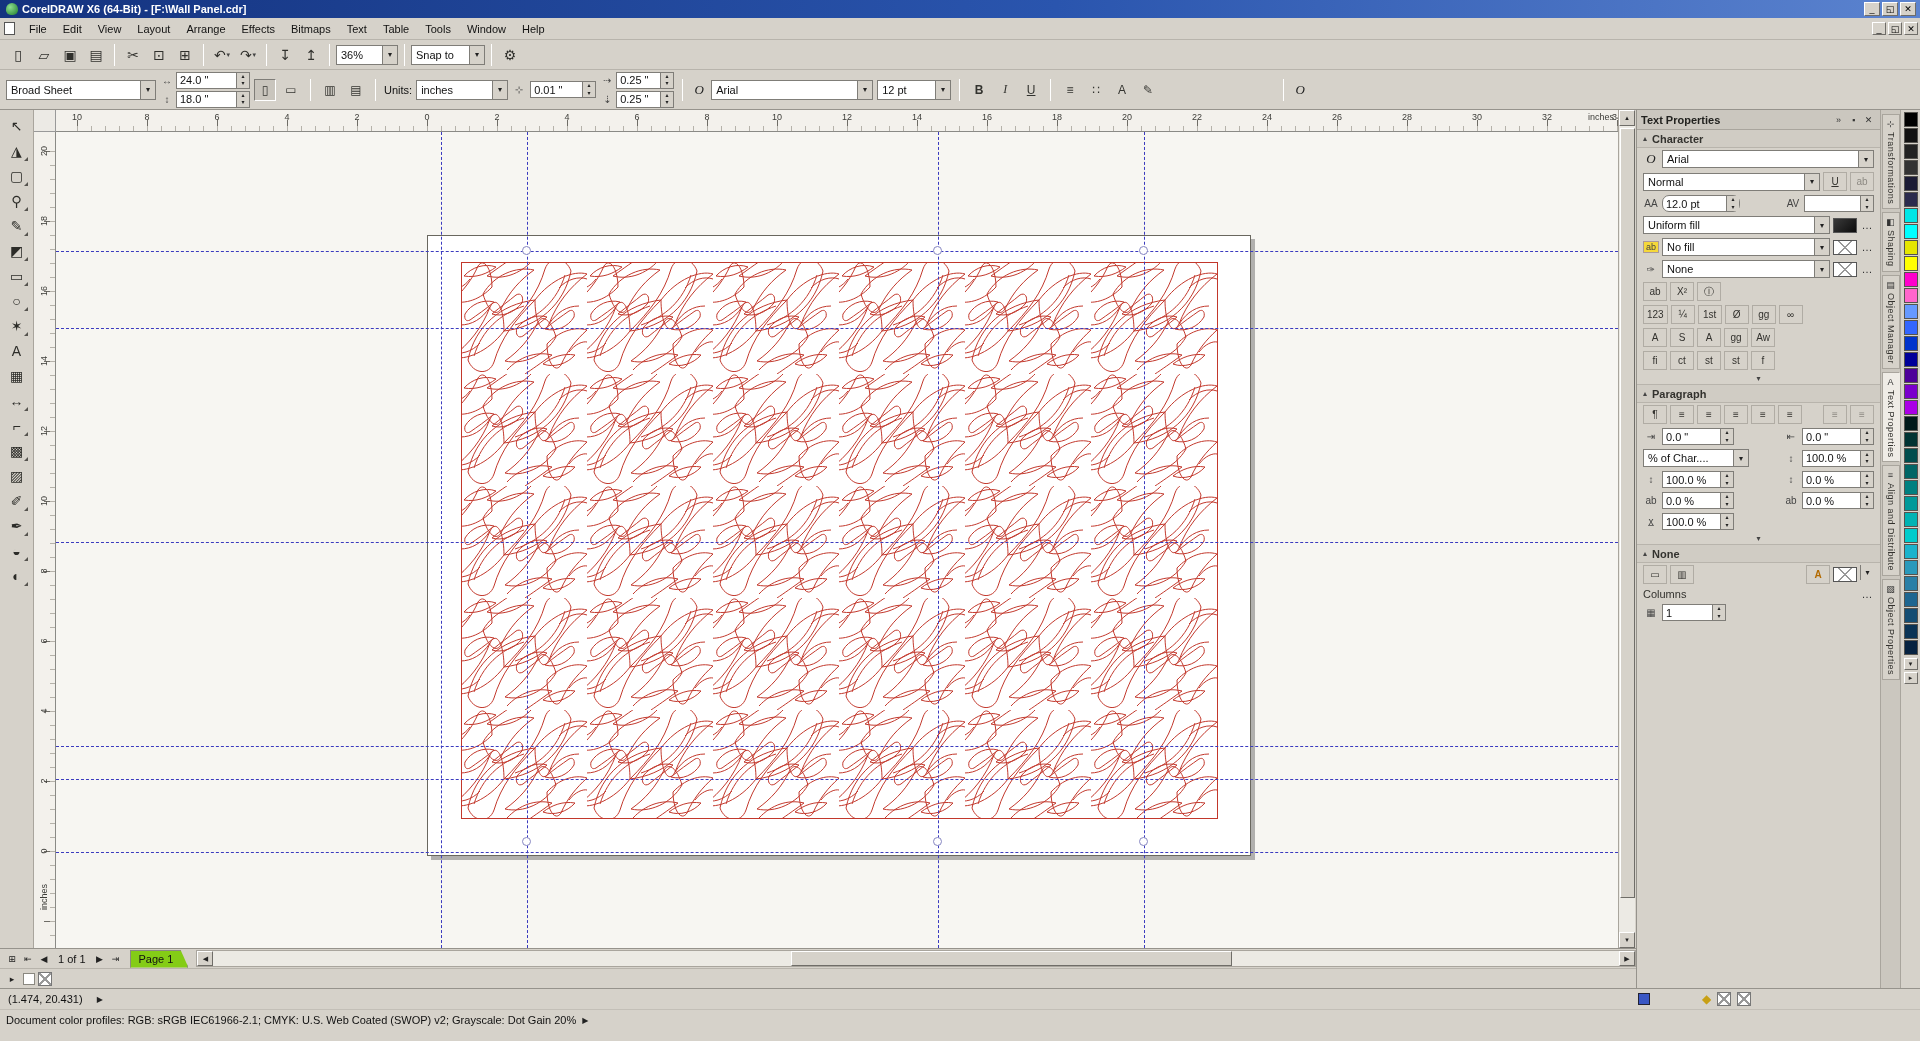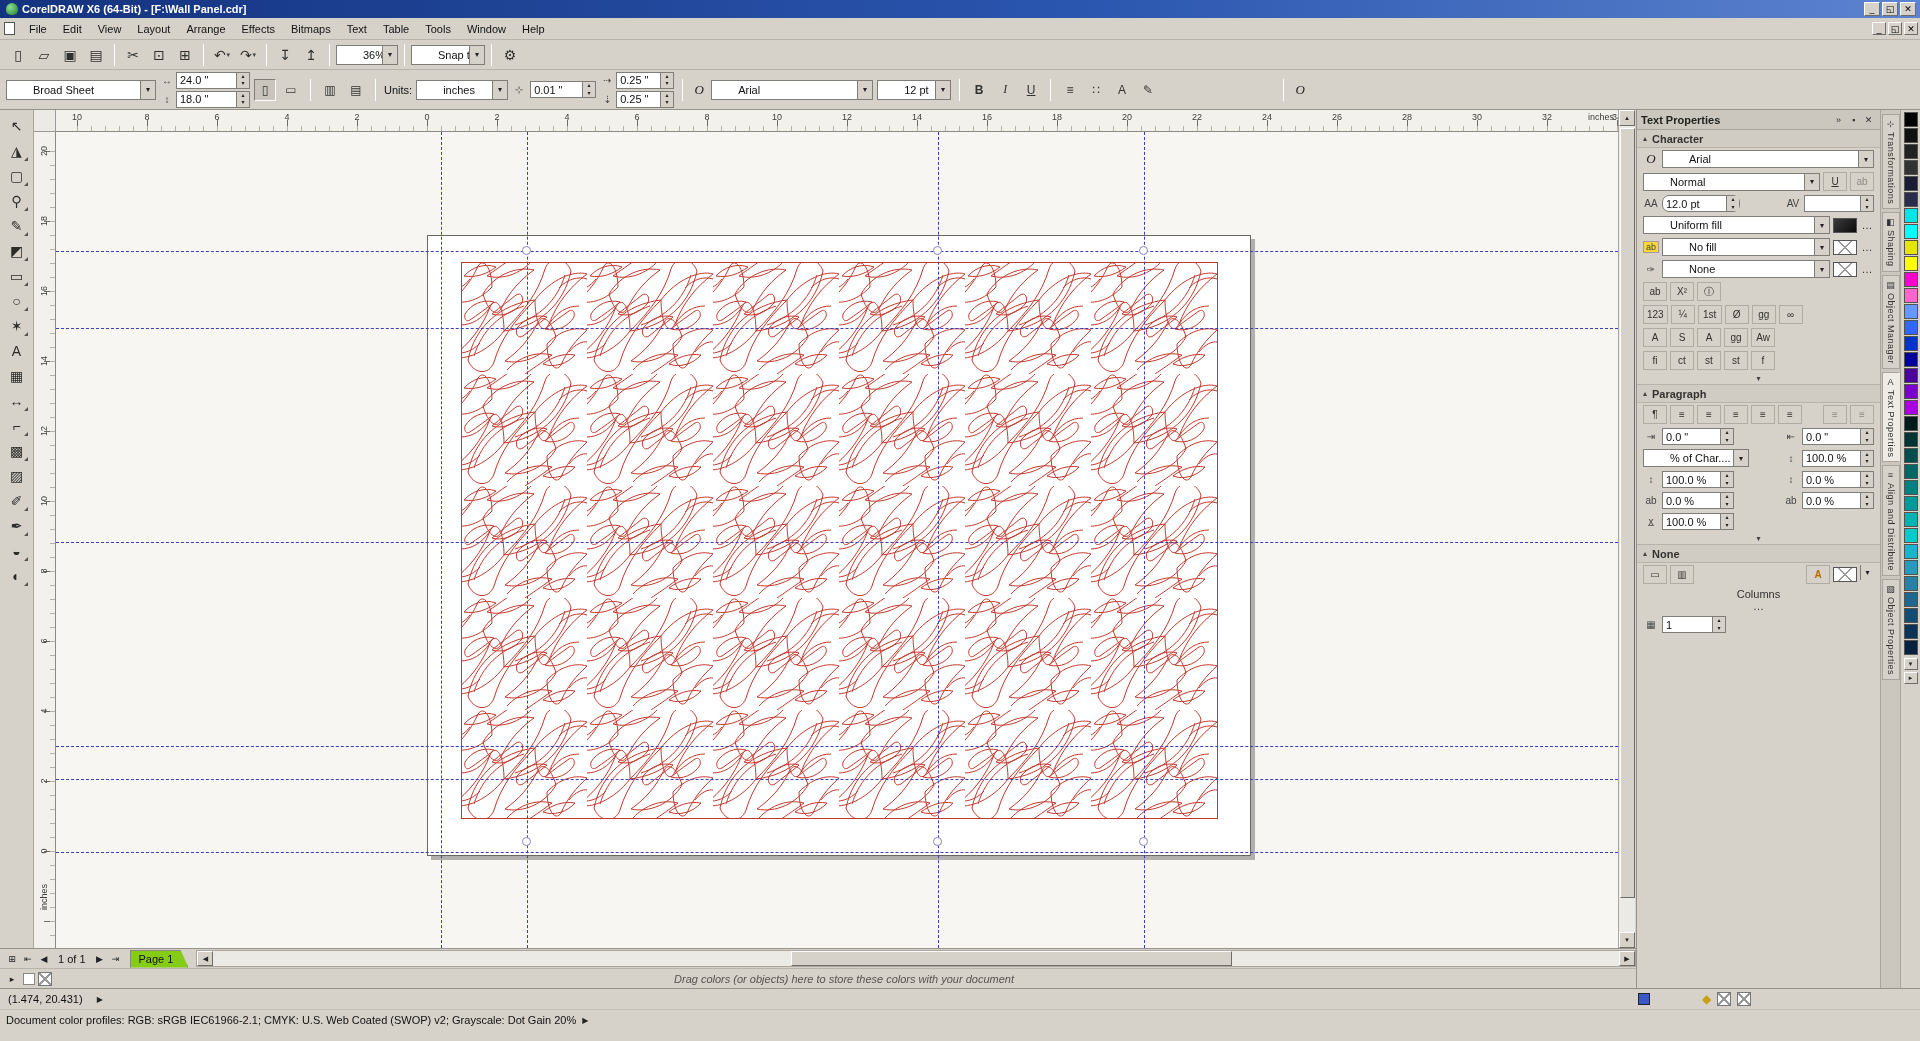--- a/index.html
+++ b/index.html
@@ -16,21 +16,21 @@
   #menu-items{display:flex;height:100%;align-items:center;}
   .menu-item{padding:0 8px;height:100%;display:flex;align-items:center;cursor:default;}
   #menubar .winbtns .wbtn{width:14px;height:13px;}
   
   #toolbar{position:absolute;left:0;top:40px;width:1920px;height:30px;background:#d6d2ca;border-bottom:1px solid #b8b4ac;display:flex;align-items:center;padding-left:6px;gap:2px;}
   #tb-icons{display:flex;align-items:center;gap:2px;}
   .tbtn{width:24px;height:24px;display:flex;align-items:center;justify-content:center;font-size:14px;color:#30302c;position:relative;}
   .ddarrow{font-size:7px;margin-left:1px;color:#444;}
   .tsep{width:1px;height:22px;background:#a9a59d;border-right:1px solid #fff;margin:0 4px;}
   .combo{display:flex;align-items:center;height:20px;background:#fff;border:1px solid #7f7d78;}
-  .cval{flex:1;padding:0 4px;white-space:nowrap;overflow:hidden;margin-left:22px;}
+  .cval{flex:1;padding:0 4px;white-space:nowrap;overflow:hidden;}
   .cbtn{width:15px;align-self:stretch;background:#d6d2ca;border-left:1px solid #7f7d78;display:flex;align-items:center;justify-content:center;font-size:8px;color:#222;}
   .w60{width:62px;}.w70{width:74px;}.w90{width:92px;}.w150{width:150px;}.w160{width:162px;}
   
   #propbar{position:absolute;left:0;top:70px;width:1920px;height:40px;background:#d6d2ca;border-bottom:1px solid #96938c;display:flex;align-items:center;padding-left:6px;gap:4px;}
   .pstack{display:flex;flex-direction:column;gap:2px;}
   .pline{display:flex;align-items:center;gap:2px;}
   .pico{width:14px;text-align:center;color:#444;font-size:10px;}
   .spin{display:flex;height:17px;background:#fff;border:1px solid #7f7d78;align-items:stretch;}
   .sval{flex:1;padding:0 3px;display:flex;align-items:center;white-space:nowrap;}
   .spbtns{width:13px;display:flex;flex-direction:column;border-left:1px solid #7f7d78;background:#d6d2ca;}
@@ -105,21 +105,21 @@
   .lico{width:16px;text-align:center;font-size:10px;color:#444;}
   .lico.yellow{background:#f5d83a;border:1px solid #a99;font-size:9px;}
   .swatch{width:24px;height:15px;border:1px solid #555;}
   .swatch.dark{background:linear-gradient(135deg,#3a3a3a,#0c0c0c);}
   .swatch.none{background:#fff;background-image:linear-gradient(45deg,transparent 46%,#999 46% 54%,transparent 54%),linear-gradient(-45deg,transparent 46%,#999 46% 54%,transparent 54%);}
   .dots{width:14px;text-align:center;color:#333;}
   .mbtn{min-width:24px;height:19px;padding:0 3px;display:flex;align-items:center;justify-content:center;background:#d6d2ca;border:1px solid #b0aca4;color:#33322e;font-size:10px;}
   .mbtn.dim{color:#8d8a83;}
   .dk-exp{height:13px;display:flex;align-items:center;justify-content:center;font-size:8px;color:#444;border-bottom:1px solid #b8b4ac;}
   .dk-gap{flex:1;}
-  .cols-head{display:flex;align-items:center;padding:2px 6px;color:#33322e;flex-direction:column;}
+  .cols-head{display:flex;align-items:center;padding:2px 6px;color:#33322e;}
   
   #tabstrip{position:absolute;left:1880px;top:110px;width:20px;height:878px;background:#cbc7bf;border-left:1px solid #a9a59d;display:flex;flex-direction:column;align-items:center;padding-top:4px;gap:3px;}
   .vtab{display:flex;flex-direction:column;align-items:center;padding:4px 0;border:1px solid #a9a59d;background:#d6d2ca;width:18px;}
   .vtab.active{background:#efece6;border-right-color:#efece6;}
   .vt-ico{font-size:9px;color:#333;margin-bottom:3px;}
   .vt-lab{writing-mode:vertical-rl;font-size:9px;color:#33322e;letter-spacing:.5px;}
   
   #palette{position:absolute;left:1900px;top:110px;width:20px;height:878px;background:#d6d2ca;border-left:1px solid #a9a59d;display:flex;flex-direction:column;align-items:center;padding-top:2px;}
   #palette-colors{display:flex;flex-direction:column;}
   .pal-sq{width:14px;height:15px;border:1px solid #55534e;margin-bottom:1px;}
@@ -413,21 +413,20 @@
     <div class="scr-btn" style="font-size:7px;">◀</div>
     <div id="hthumb"></div>
     <div class="scr-btn right" style="font-size:7px;">▶</div>
   </div>
 </div>
 
 <div id="docpal">
   <div class="pg-btn">▸</div>
   <div class="dp-sq"></div>
   <div class="dp-sq swx"></div>
-  <span class="hint">Drag colors (or objects) here to store these colors with your document</span>
 </div>
 
 <div id="status1">
   <span>(1.474, 20.431)</span>
   <span class="st-arrow">▶</span>
   <div class="st-right" style="left:1638px;">
       <div class="st-blue"></div>
     </div>
   <div class="st-right" style="left:1702px;">
     <span class="st-gold">◆</span>

